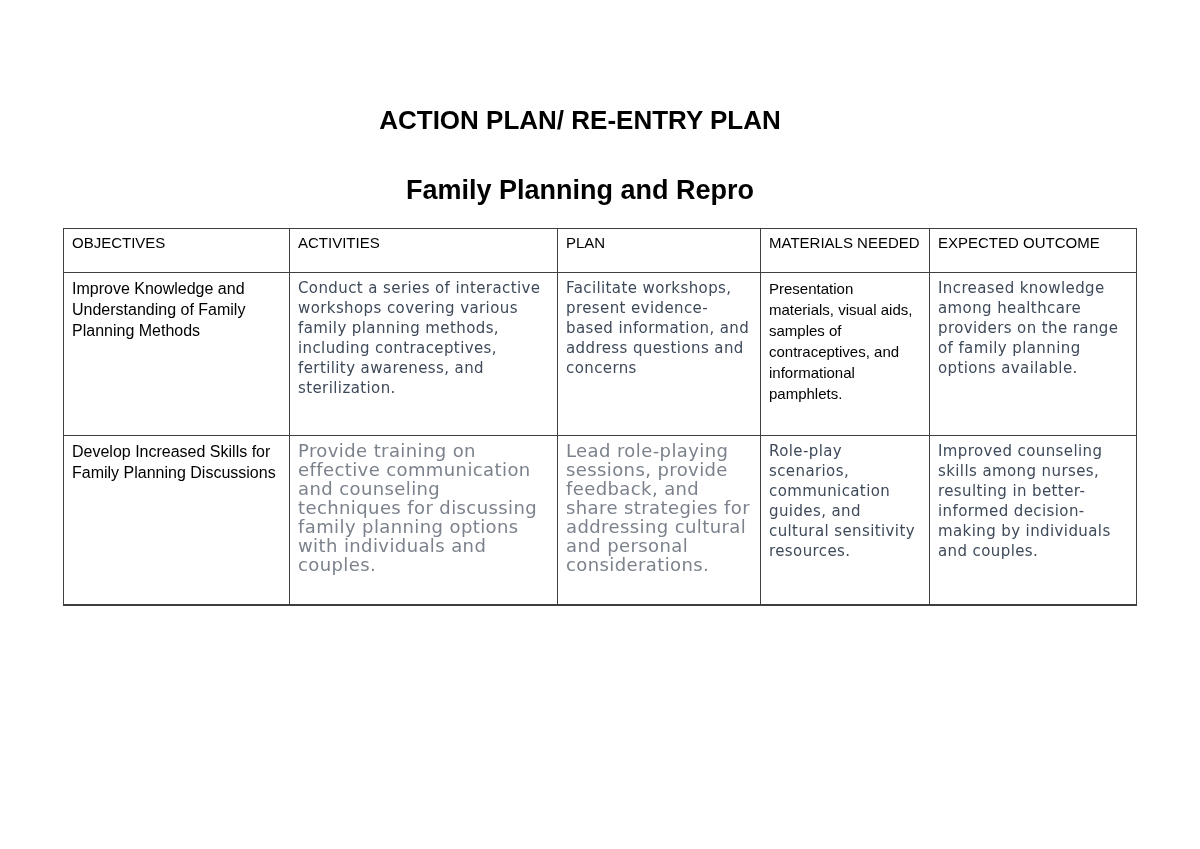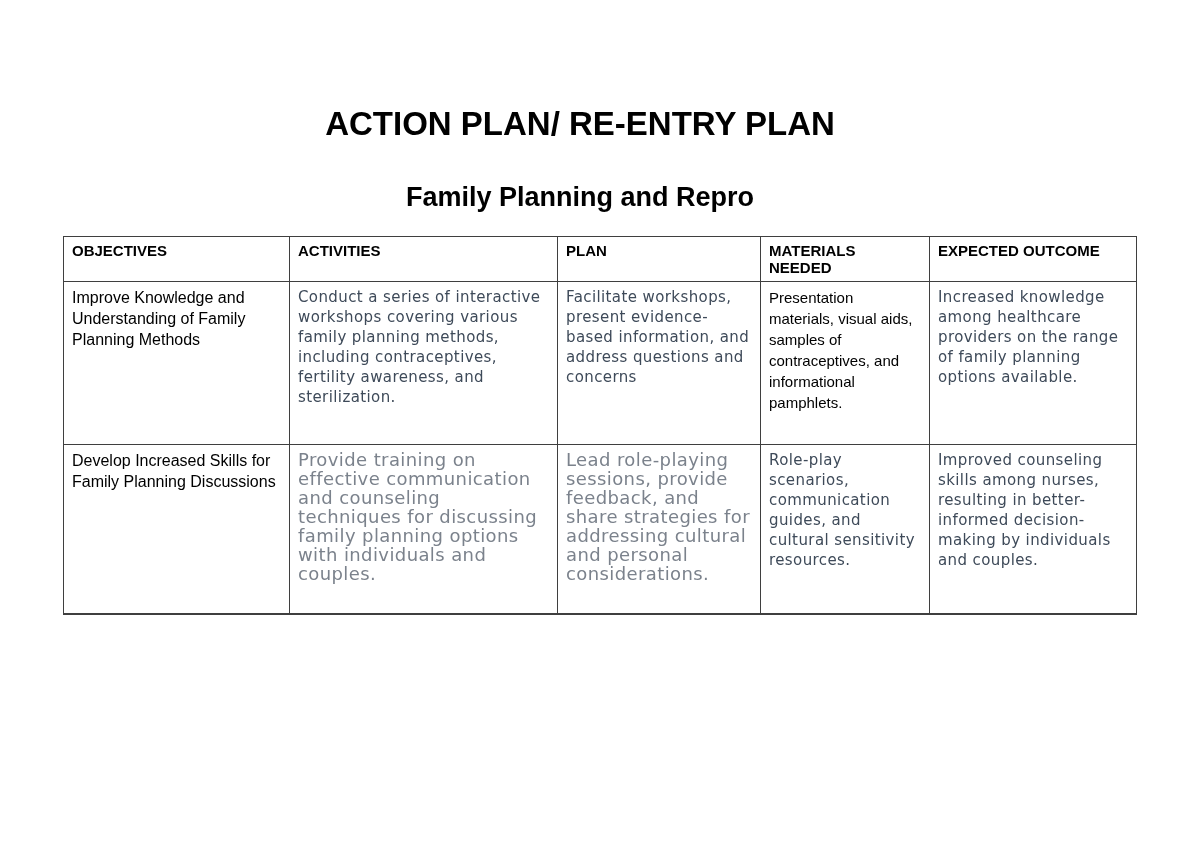--- a/index.html
+++ b/index.html
@@ -15,21 +15,21 @@
     position: relative;
     width: 1200px;
     height: 849px;
     background: #ffffff;
   }
   .doc-title {
     margin: 106px 0 0 0;
     width: 1160px;
     margin-left: 0;
     text-align: center;
-    font-size: 33px;
+    font-size: 26px;
     font-weight: bold;
     color: #000000;
     line-height: 1.1;
     letter-spacing: 0px;
   }
   .doc-subtitle {
     margin: 41px 0 0 0;
     width: 1160px;
     text-align: center;
     font-size: 27px;
@@ -50,21 +50,21 @@
     padding: 5px 8px 5px 8px;
     text-align: left;
     overflow: hidden;
   }
   table.plan-table {
     border-bottom: 2px solid #3f3f3f;
   }
   tr.header-row th {
     height: 33px;
     font-size: 15px;
-    font-weight: bold;
+    font-weight: normal;
     color: #000000;
     font-family: "Liberation Sans", sans-serif;
   }
   tr.body-row-1 td { height: 152px; }
   tr.body-row-2 td { height: 158px; }
   .cell-obj {
     font-family: "Liberation Sans", sans-serif;
     font-size: 16px;
     font-weight: normal;
     color: #000000;

